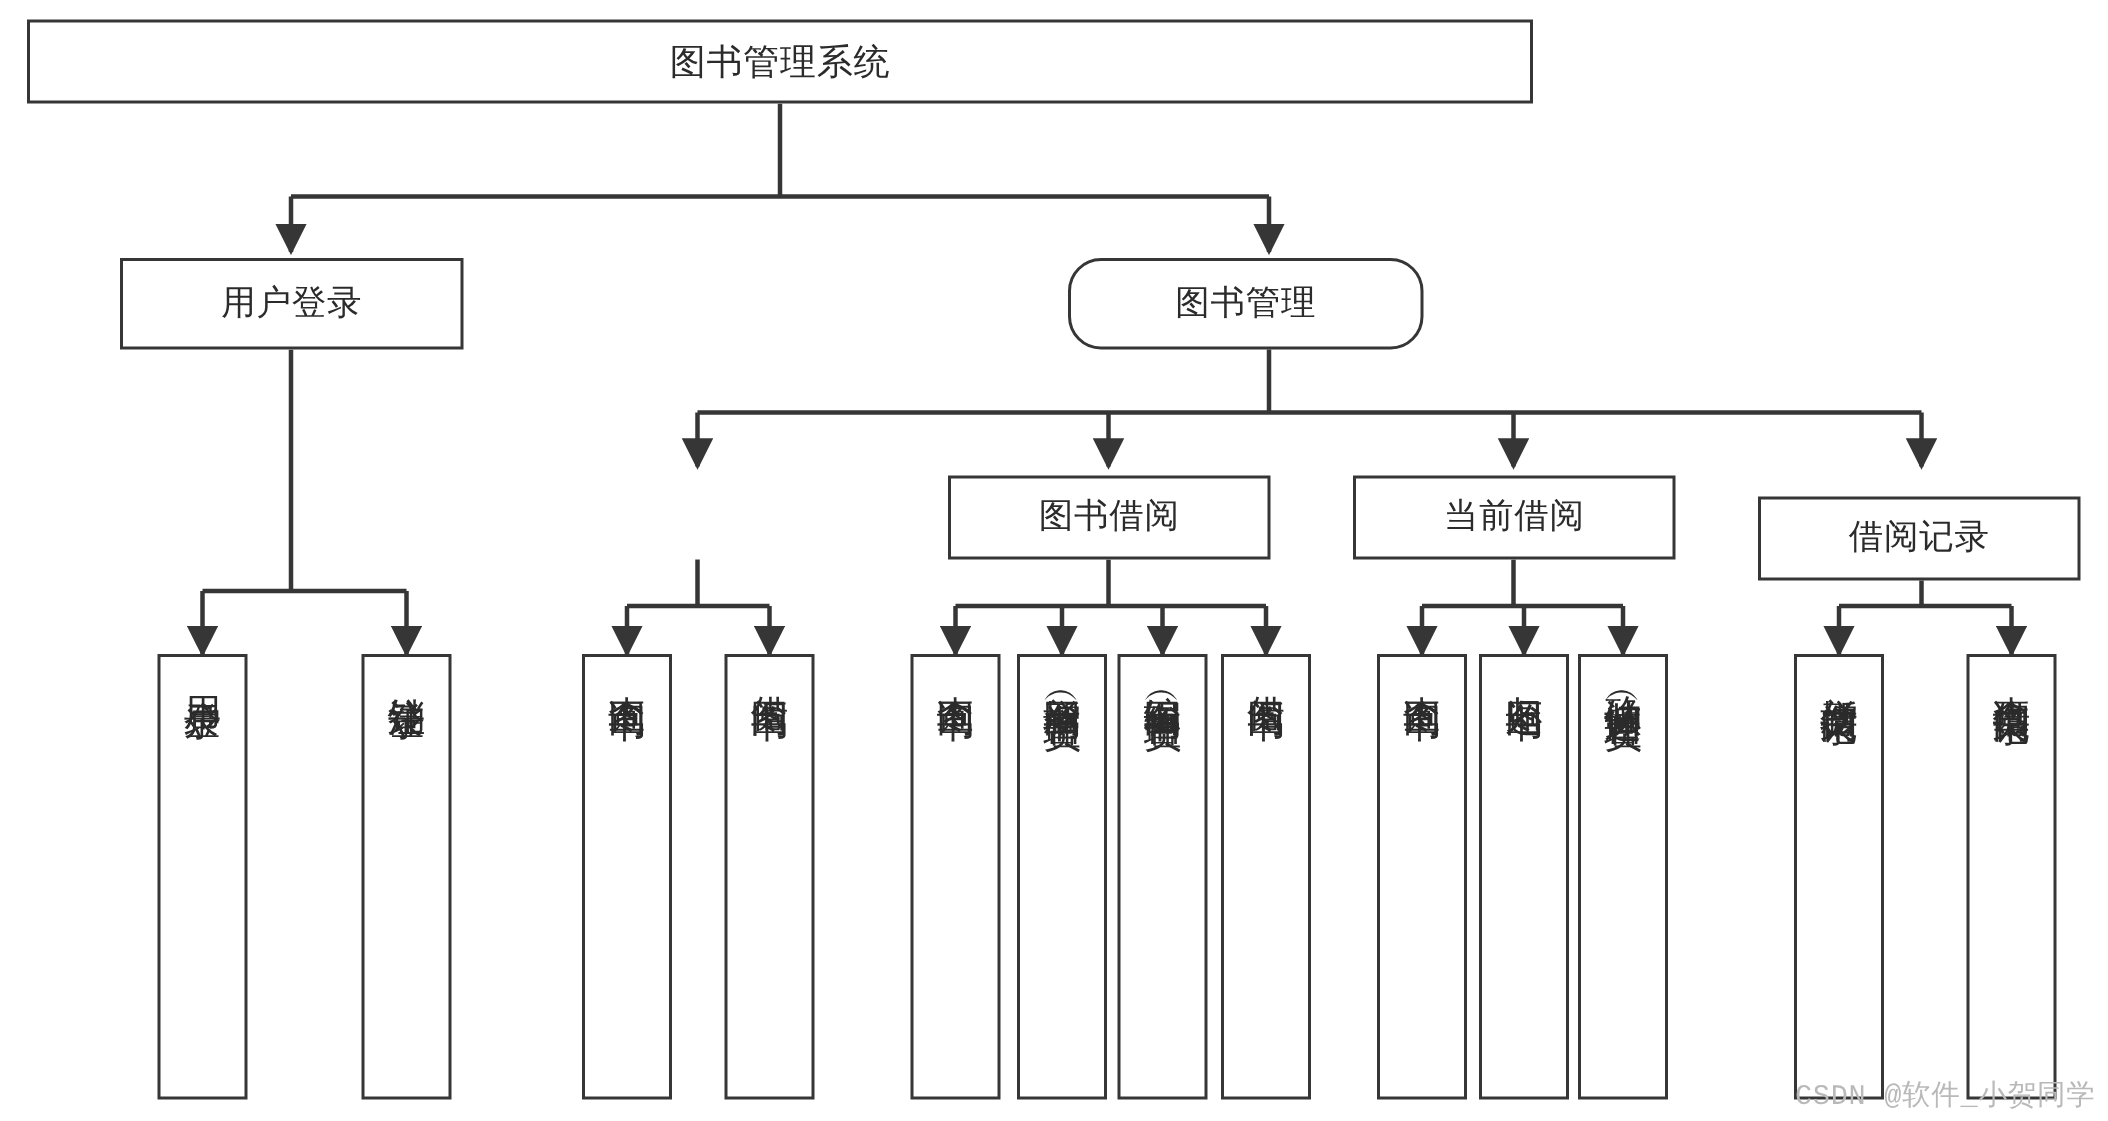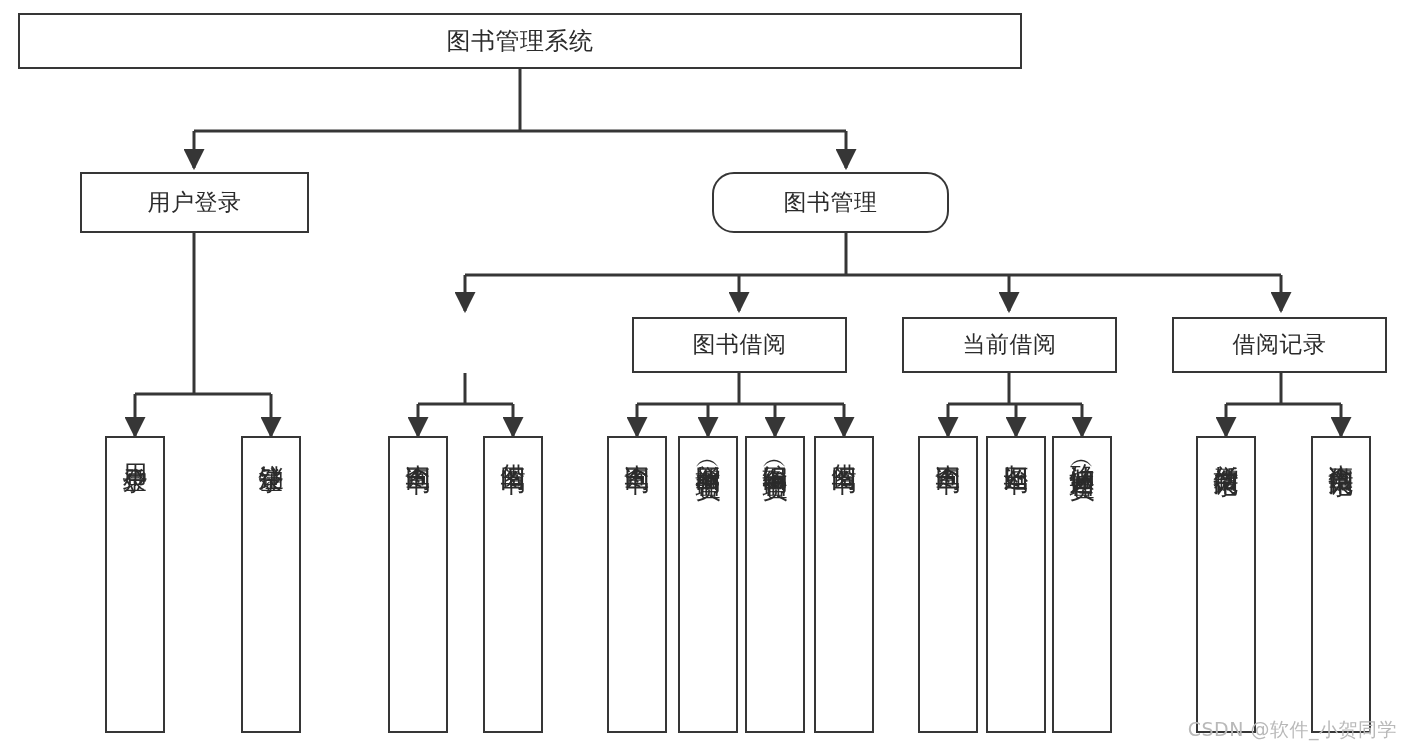--- a/index.html
+++ b/index.html
@@ -61,20 +61,21 @@
   }
   #node-root .label { font-size: 24px; }
   .watermark {
     position: absolute;
     right: 8px;
     bottom: 4px;
     font-size: 19px;
     color: #b9b9b9;
     white-space: nowrap;
     letter-spacing: 0.5px;
+    font-family: Liberation Mono, monospace;
   }
 </style>
 </head>
 <body>
 
 <div id="canvas">
 
   <svg class="edges" viewBox="0 0 1405 747">
     <defs>
       <marker id="arrow" viewBox="0 0 10 10" refX="9" refY="5" markerWidth="7" markerHeight="7" orient="auto-start-reverse">
@@ -140,21 +141,21 @@
 
 
   <div class="node horiz" style="left:902px; top:317px; width:215px; height:56px;">
     <span class="label">当前借阅</span>
   </div>
 
   <div class="node horiz" style="left:632px; top:317px; width:215px; height:56px;">
     <span class="label">图书借阅</span>
   </div>
 
-  <div class="node horiz" style="left:1172px; top:317px; width:215px; height:56px;align-items:center;">
+  <div class="node horiz" style="left:1172px; top:331px; width:215px; height:56px;align-items:center;">
     <span class="label">借阅记录</span>
   </div>
 
   <div class="node vert" style="left:105px; top:436px; width:60px; height:297px;">
     <span class="label">用户登录</span>
   </div>
 
   <div class="node vert" style="left:241px; top:436px; width:60px; height:297px;">
     <span class="label">注销登录</span>
   </div>

